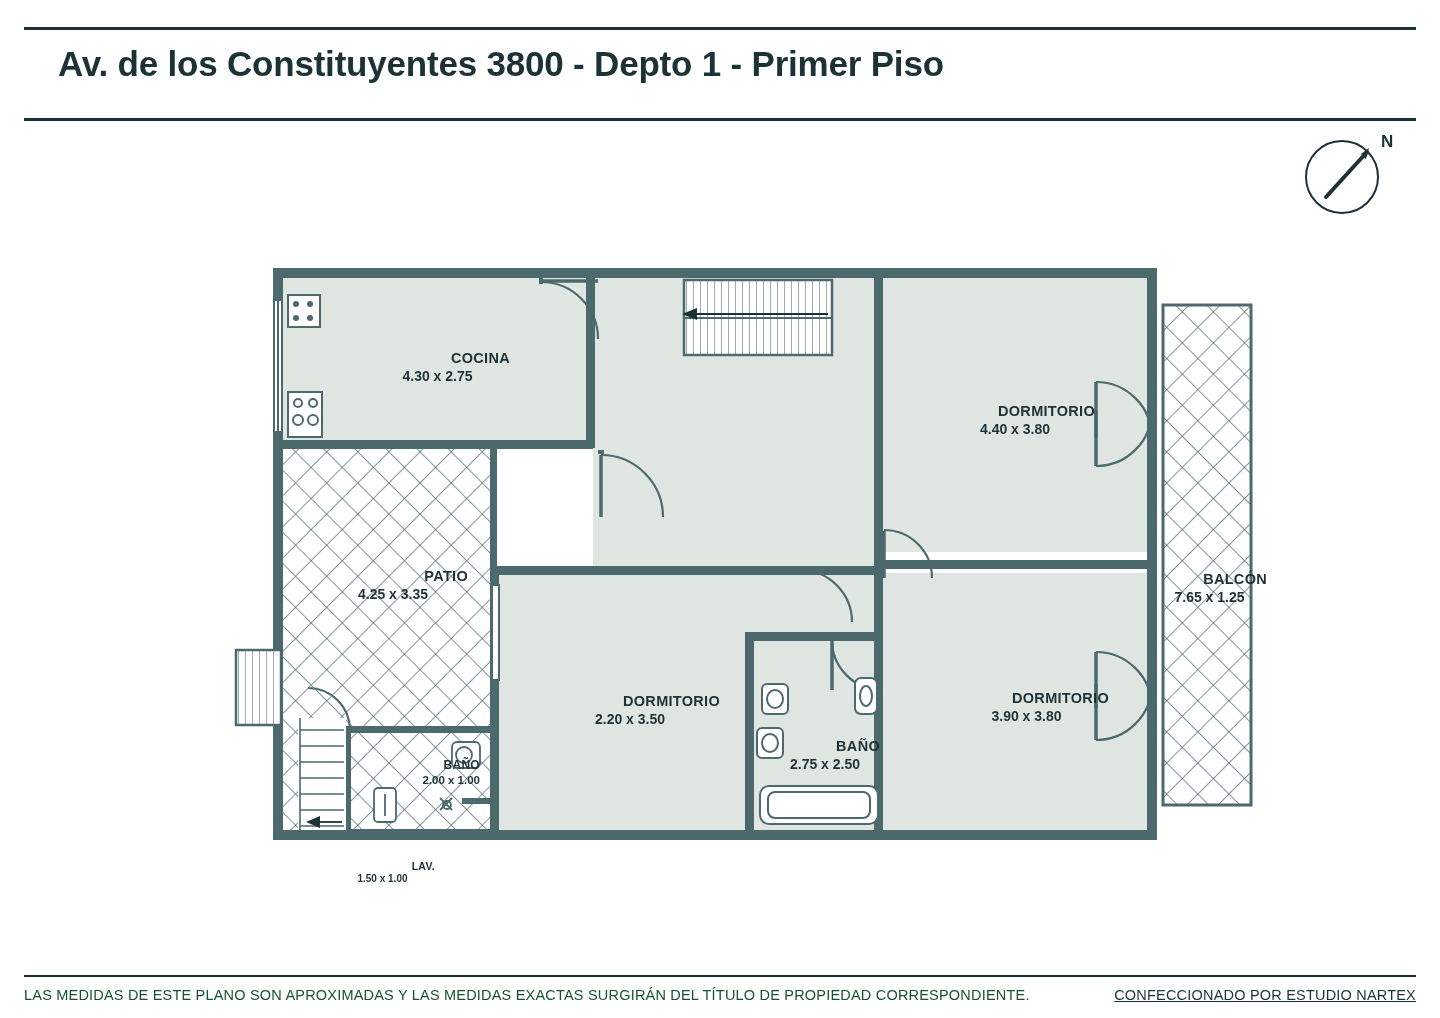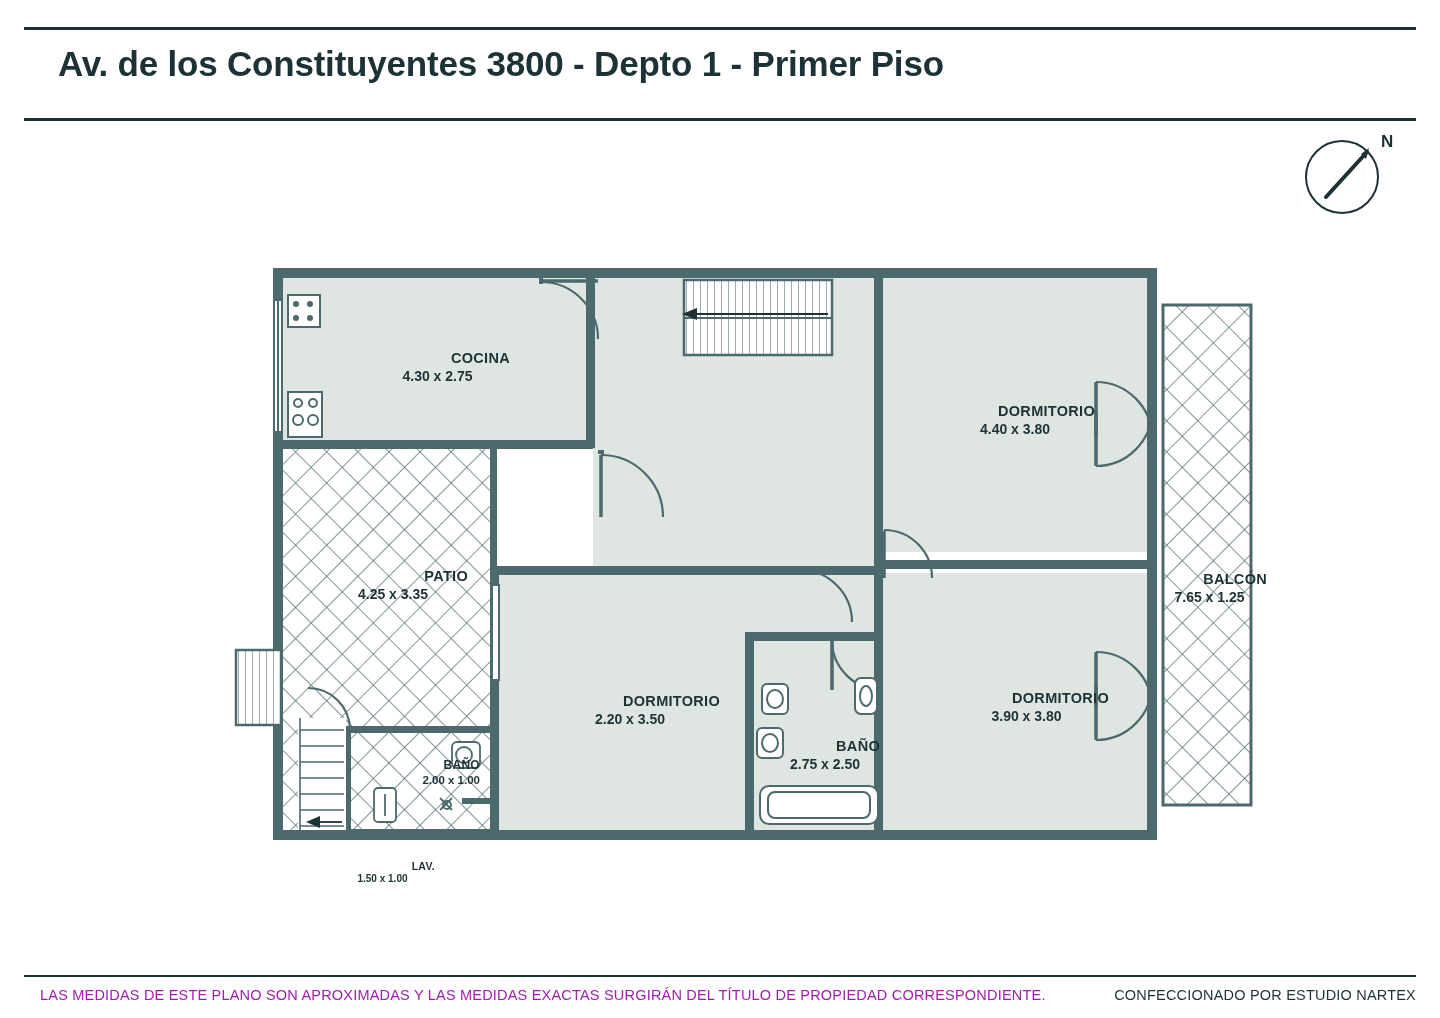--- a/index.html
+++ b/index.html
@@ -100,34 +100,35 @@
   .roomlabel.tiny .dm { font-size: 10px; }
   
   .footer-rule {
     position: absolute;
     left: 24px; top: 975px;
     width: 1392px; height: 2px;
     background: #1d3237;
   }
   .footer-left {
     position: absolute;
-    left: 40px; top: 987px;
+    left: 24px; top: 987px;
     font-size: 14.5px;
     letter-spacing: 0.2px;
-    color: #a21caf;
+    color: #14532d;
     white-space: nowrap;
   }
   .footer-right {
     position: absolute;
     right: 24px; top: 987px;
     font-size: 14.5px;
     letter-spacing: 0.2px;
     color: #1d3237;
     white-space: nowrap;
     text-align: right;
+    text-decoration: underline;
   }
 </style>
 </head>
 <body>
 
 <div class="sheet">
 
   <div class="title-rule-top"></div>
   <div class="title-text">Av. de los Constituyentes 3800 - Depto 1 - Primer Piso</div>
   <div class="title-rule-bottom"></div>

